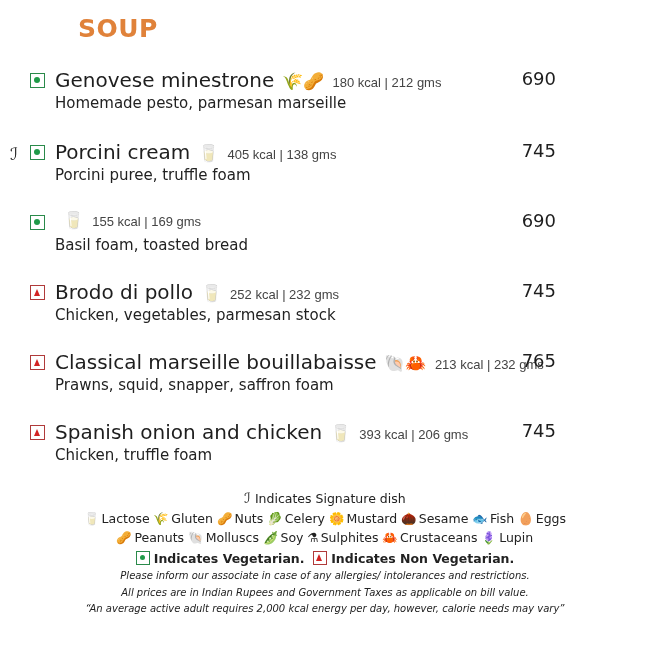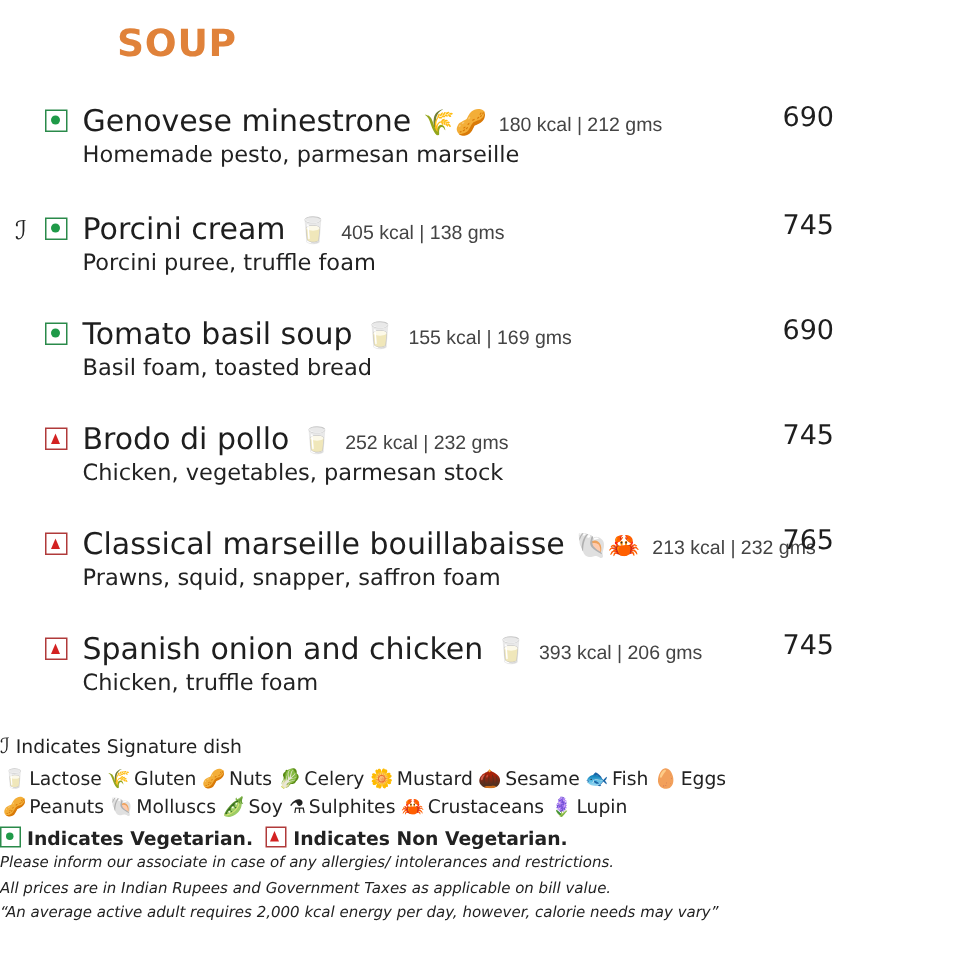--- a/index.html
+++ b/index.html
@@ -18,21 +18,21 @@
   .nbox::after { content:""; position:absolute; left:2.5px; top:2.5px; width:0; height:0;
                  border-left:3.5px solid transparent; border-right:3.5px solid transparent;
                  border-bottom:7px solid #d32222; }
   .name-line { position:absolute; left:55px; top:0; white-space:nowrap; display:flex; align-items:baseline; }
   .name { font-size:20px; color:#1e1e1e; }
   .icons { display:inline-block; margin-left:8px; font-size:17px; }
   .meta { font-size:13px; color:#444; margin-left:8px; font-family:Liberation Sans, sans-serif; }
   .desc { position:absolute; left:55px; top:26px; font-size:15px; color:#222; white-space:nowrap; }
   .price { position:absolute; right:18px; top:0; font-size:18px; color:#1e1e1e; }
 
-  .legend { position:absolute; left:0; width:650px; text-align:left; font-size:12.5px; color:#222; }
+  .legend { position:absolute; left:0; width:650px; text-align:center; font-size:12.5px; color:#222; }
   .legend .row { white-space:nowrap; }
   .li { display:inline-block; margin:0 2px; }
   .li .ic { margin-right:2px; }
   .small-v, .small-n { display:inline-block; width:14px; height:14px; vertical-align:-2px;
                        box-sizing:border-box; position:relative; margin-right:4px; }
   .small-v { border:1.5px solid #2a8a4a; }
   .small-v::after { content:""; position:absolute; left:3px; top:3px; width:5px; height:5px; border-radius:50%; background:#1f9a48; }
   .small-n { border:1.5px solid #b03a3a; }
   .small-n::after { content:""; position:absolute; left:2px; top:2px; width:0; height:0;
                     border-left:3.5px solid transparent; border-right:3.5px solid transparent;
@@ -62,21 +62,20 @@
       <span class="name">Porcini cream</span>
       <span class="icons">🥛</span>
       <span class="meta">405 kcal | 138 gms</span>
     </div>
     <div class="desc">Porcini puree, truffle foam</div>
     <div class="price">745</div>
     </div>
     <div class="item" style="top: 210px;">
       <span class="vbox"></span>
       <div class="name-line">
-      <span class="name">Tomato basil soup</span>
       <span class="icons">🥛</span>
       <span class="meta">155 kcal | 169 gms</span>
     </div>
     <div class="desc">Basil foam, toasted bread</div>
     <div class="price">690</div>
     </div>
     <div class="item" style="top: 280px;">
       <span class="nbox"></span>
       <div class="name-line">
       <span class="name">Brodo di pollo</span>

